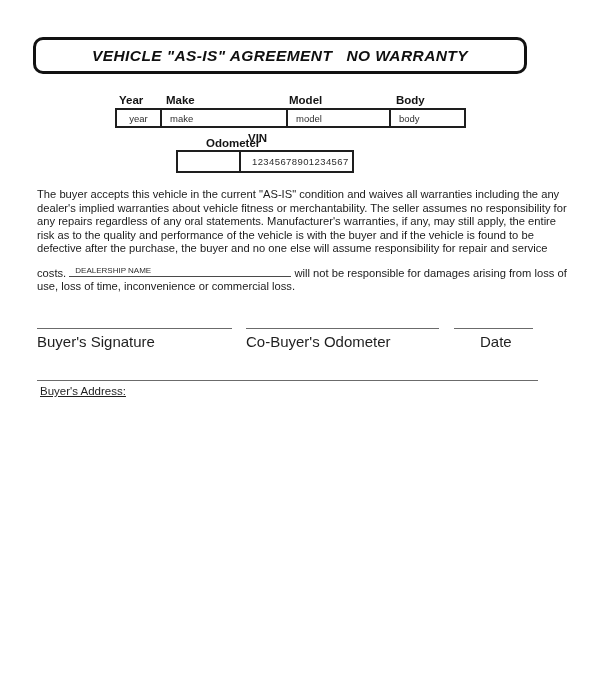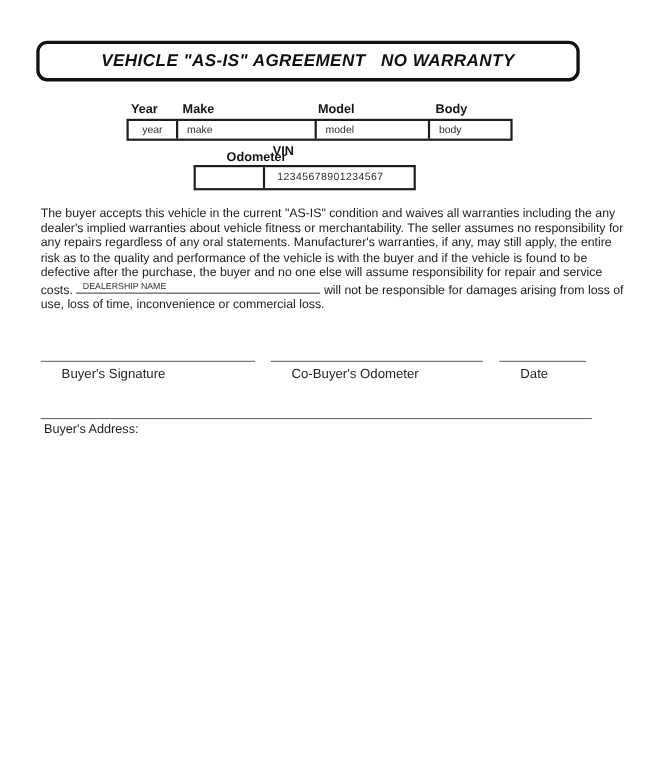--- a/index.html
+++ b/index.html
@@ -47,21 +47,21 @@
   }
   .cell-year  { width: 45px;  justify-content: center; padding-left: 0 !important; }
   .cell-make  { width: 126px; }
   .cell-model { width: 103px; }
   .cell-body  { width: 73px;  border-right: none !important; }
 
   
   .lbl-odometer { left: 178px; top: 137px; margin-left: 28px; }
   .lbl-vin      { left: 248px; top: 132px; }
   .row2 {
-    position: absolute; left: 176px; top: 150px; width: 202px; height: 23px;
+    position: absolute; left: 176px; top: 150px; width: 178px; height: 23px;
     border: 2px solid #1e1e1e; display: flex; background: #fff;
   }
   .row2 .cell {
     display: flex; align-items: center;
     font-size: 9.5px; color: #2e2e2e; overflow: hidden;
   }
   .cell-odometer { width: 63px; border-right: 2px solid #1e1e1e; }
   .cell-vin { flex: 1; padding-left: 11px; letter-spacing: 0.4px; }
 
   
@@ -75,41 +75,42 @@
     position: absolute; left: 37px; top: 188px; width: 533px;
     font-size: 11.2px; line-height: 13.5px; color: #1b1b1b;
     text-align: left;
   }
   .dealer-blank {
     display: inline-block; width: 222px; height: 11px;
     border-bottom: 1.2px solid #4a4a4a;
     font-size: 8px; line-height: 10px; color: #2e2e2e;
     padding-left: 6px; vertical-align: baseline; white-space: nowrap;
     overflow: hidden;
+    margin-top: 10px;
   }
 
   
   .rule {
     position: absolute; height: 0; border-top: 1.3px solid #6b6b6b;
   }
   .sig-line-1 { left: 37px;  top: 328px; width: 195px; }
   .sig-line-2 { left: 246px; top: 328px; width: 193px; }
   .sig-line-3 { left: 454px; top: 328px; width: 79px; }
   .sig-label {
-    position: absolute; top: 333px; font-size: 12px; color: #1f1f1f; margin-left: 19px;
+    position: absolute; top: 333px; font-size: 15px; color: #1f1f1f;
   }
   .sig-label-1 { left: 37px; }
   .sig-label-2 { left: 246px; }
-  .sig-label-3 { left: 432px; padding-left: 22px; }
+  .sig-label-3 { left: 458px; padding-left: 22px; }
 
   
   .addr-line { left: 37px; top: 380px; width: 501px; }
   .addr-label {
     position: absolute; left: 40px; top: 385px;
-    font-size: 11.5px; color: #1f1f1f;
+    font-size: 11.5px; color: #1f1f1f; text-decoration: underline;
   }
 </style>
 </head>
 <body>
 
 <div class="page">
 
   <div class="title-box">
     <span class="title-text">VEHICLE "AS-IS" AGREEMENT   NO WARRANTY</span>
   </div>

